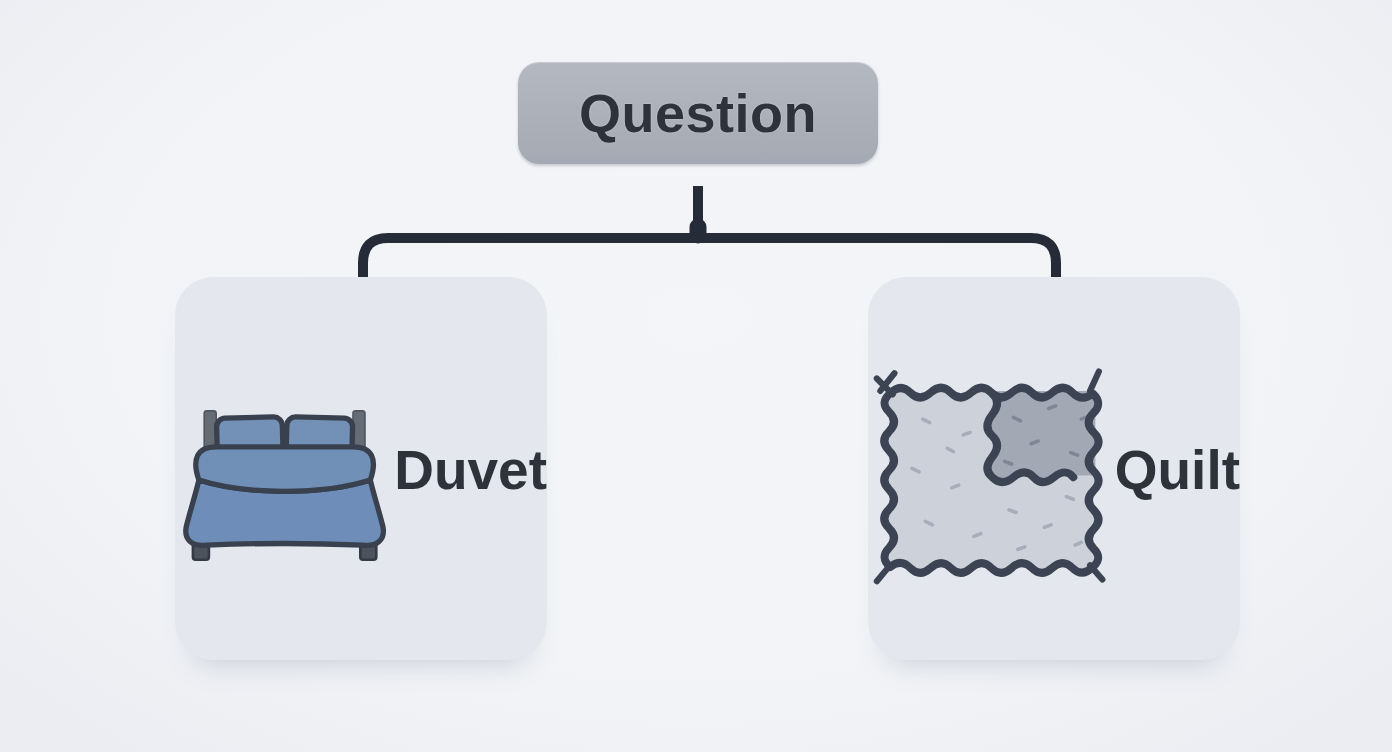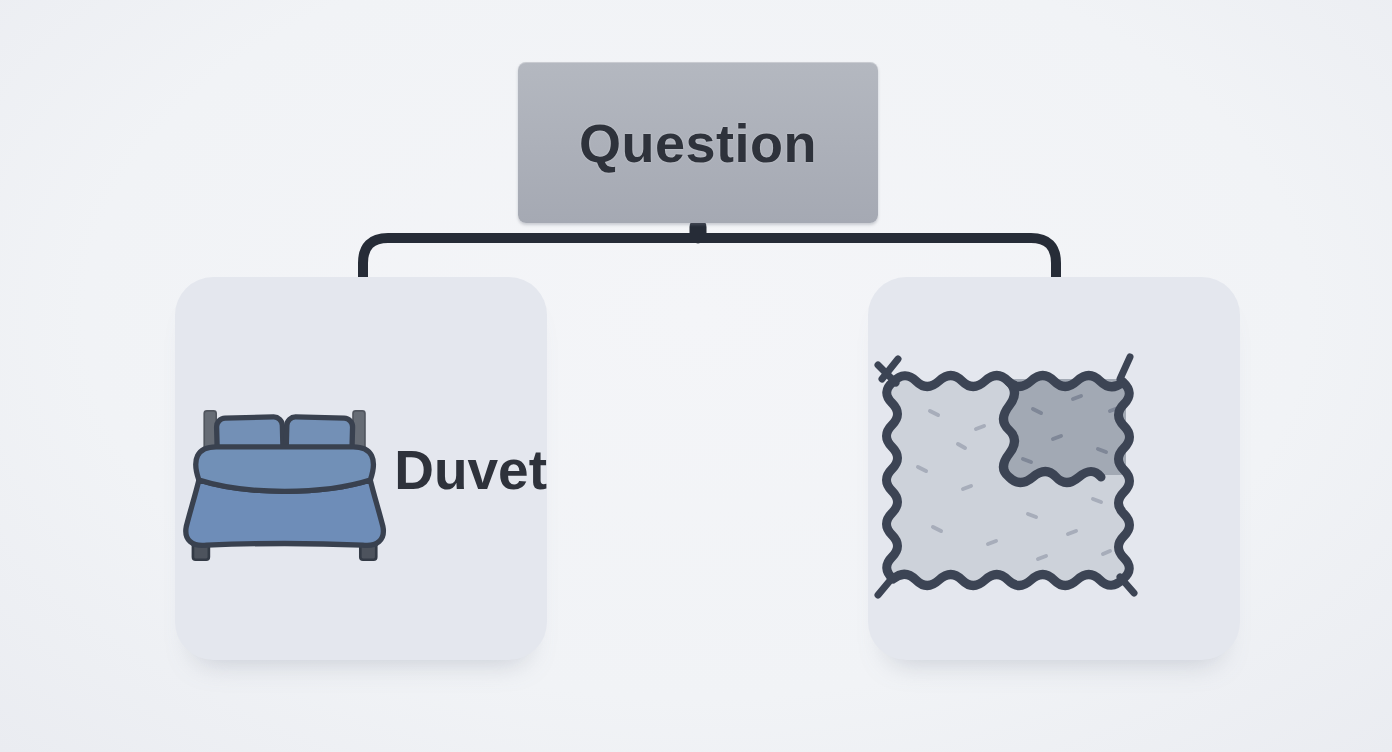--- a/index.html
+++ b/index.html
@@ -9,21 +9,21 @@
     position:relative;
     width:1392px;height:752px;
     overflow:hidden;
     background:
       radial-gradient(ellipse at 50% 42%, var(--bg-light) 0%, var(--bg-mid) 62%, var(--bg-dark) 100%);
   }
 
   
   .question-node{
     position:absolute;left:518px;top:62px;
-    width:360px;height:161px;border-radius:8px;
+    width:360px;height:102px;border-radius:21px;
     background:linear-gradient(180deg, var(--root-fill-top) 0%, var(--root-fill-bottom) 100%);
     display:flex;align-items:center;justify-content:center;
     box-shadow:0 2px 3px rgba(120,126,138,.35), inset 0 1px 0 rgba(255,255,255,.28);
   }
   .question-node .label{
     font-size:54px;font-weight:700;color:var(--dark-text);
     letter-spacing:.5px;
     text-shadow:0 0 2px rgba(255,255,255,.45);
   }
 
@@ -160,15 +160,16 @@
         q -12 -11 -1 -22 t 0 -22 t 0 -22 t 0 -22 t 0 -22 t 0 -22 t 0 -22 t 0 -22 t 1 -21 Z"></path>
 
       <g>
         <path class="tick" d="M 10 16 L 28 34"></path>
         <path class="tick" d="M 30 10 L 14 30"></path>
         <path class="tick" d="M 252 30 L 262 8"></path>
         <path class="tick" d="M 25 228 L 10 246"></path>
         <path class="tick" d="M 252 228 L 266 244"></path>
       </g>
     </svg>
+    <span class="label">Quilt</span>
   </div>
 
 </div>
 
 </body></html>

